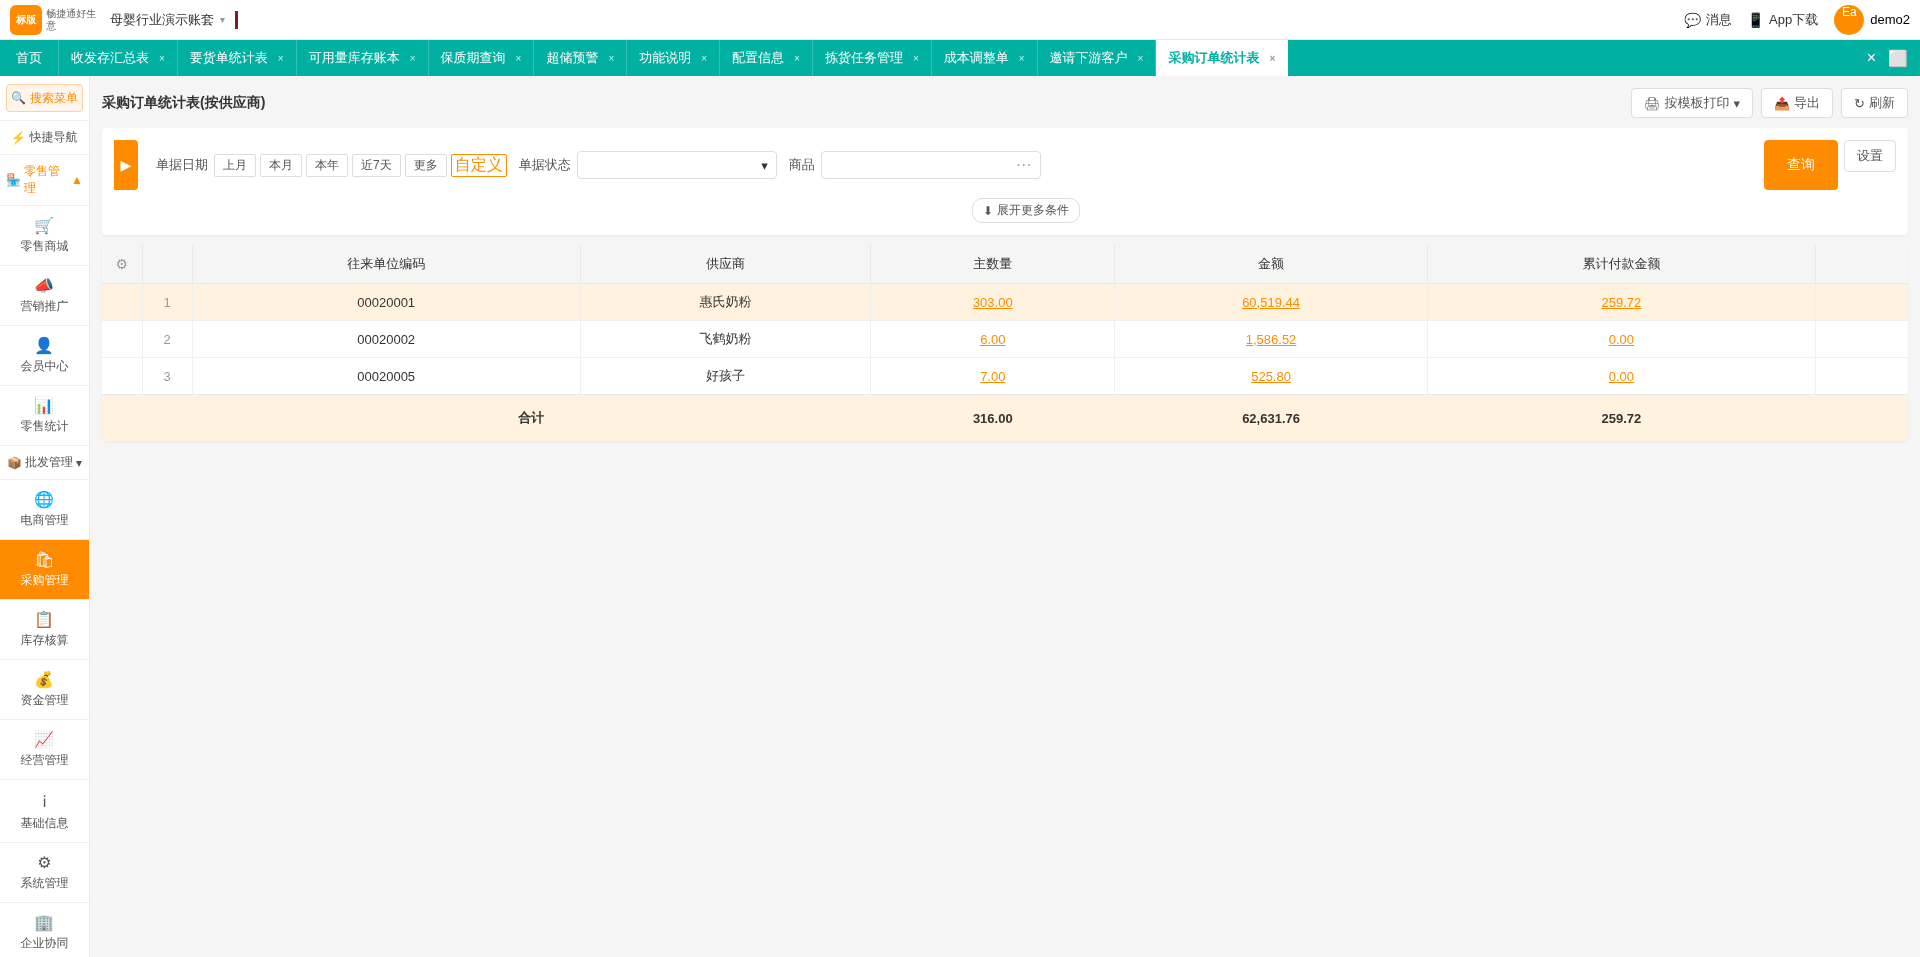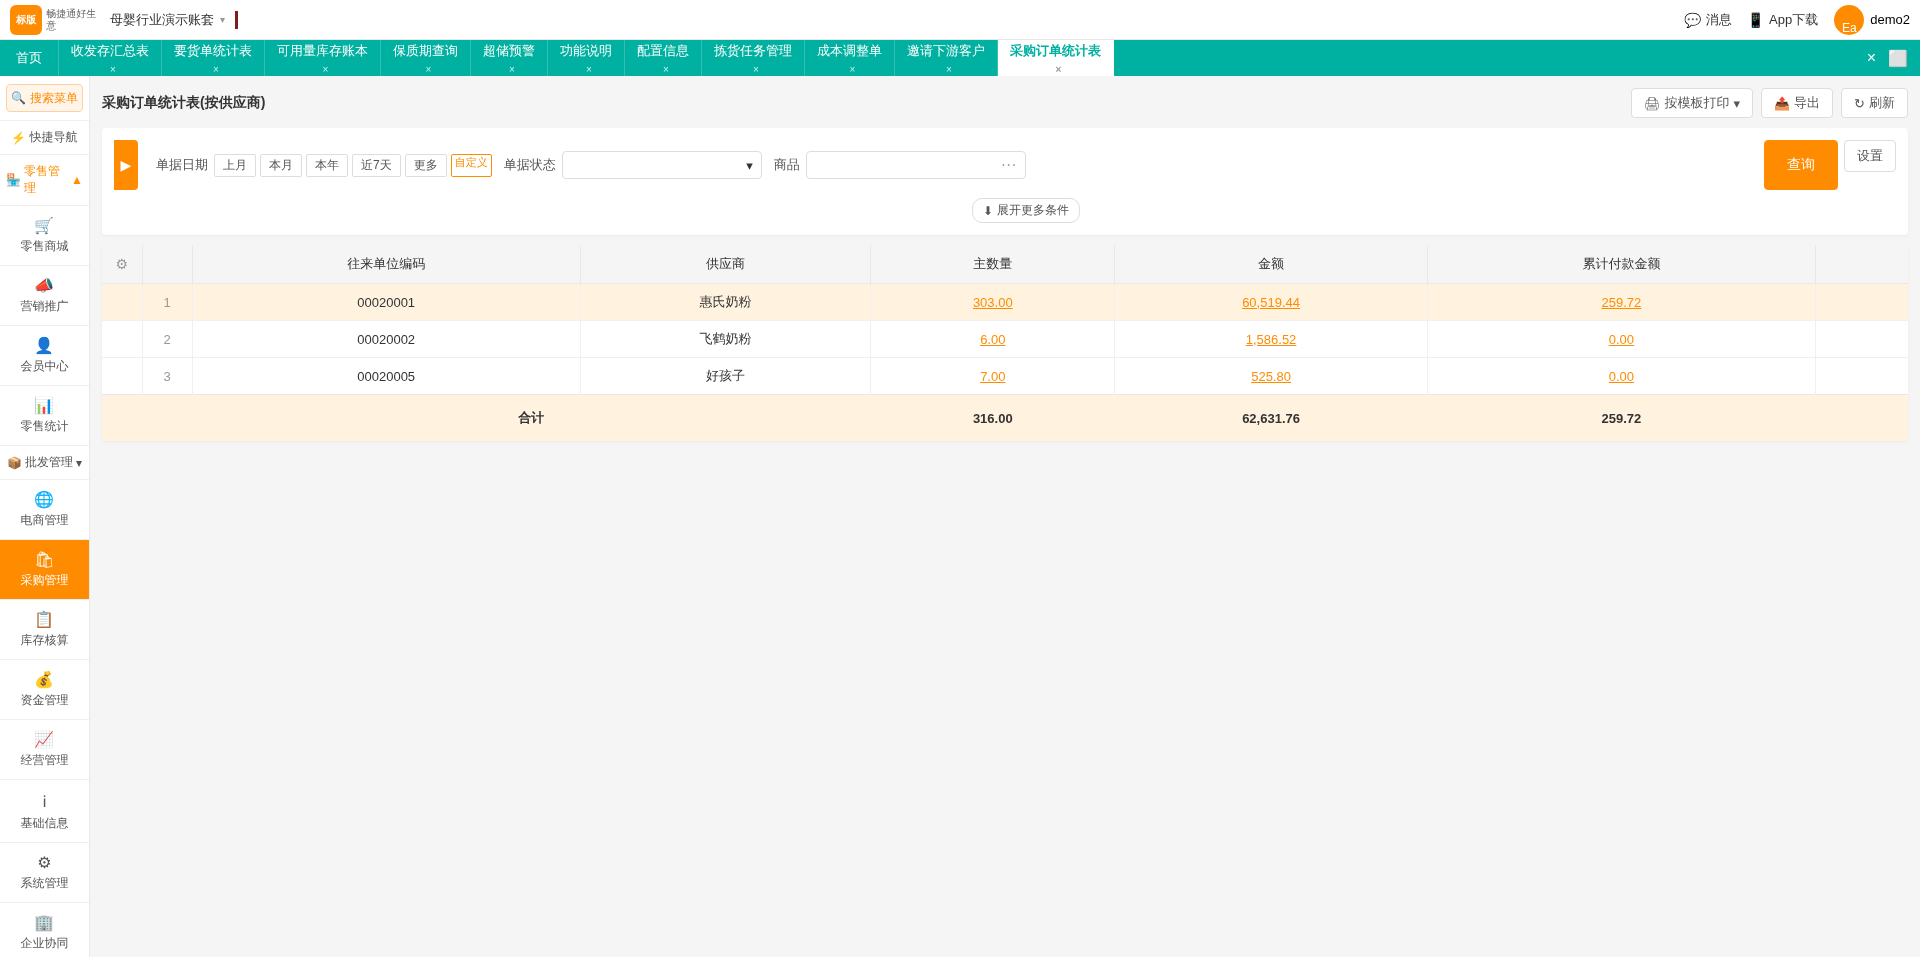--- a/index.html
+++ b/index.html
@@ -43,21 +43,21 @@
       display: flex; align-items: center; gap: 4px;
       font-size: 13px; color: #333; cursor: pointer;
     }
     .top-btn .icon { color: #666; font-size: 14px; }
     .avatar-area {
       display: flex; align-items: center; gap: 6px; cursor: pointer;
     }
     .avatar-circle {
       width: 30px; height: 30px; border-radius: 50%;
       background: #ff8c00;
-      display: flex; align-items: flex-end; justify-content: center;
+      display: flex; align-items: flex-start; justify-content: center;
       color: #fff; font-size: 12px;
     }
 
     
     .nav-tabs-bar {
       height: 36px;
       background: #00b0a0;
       display: flex;
       align-items: center;
       overflow: hidden;
@@ -285,24 +285,24 @@
     }
 
     
     ::-webkit-scrollbar { width: 6px; height: 6px; }
     ::-webkit-scrollbar-track { background: #f1f1f1; }
     ::-webkit-scrollbar-thumb { background: #ccc; border-radius: 3px; }
 
     .filter-dots { color: #999; cursor: pointer; font-size: 16px; margin-left: 4px; }
 
     .tab-with-close {
-      display: flex; align-items: center; gap: 4px; flex-direction: column;
-    }
-
-    .more-label { color: #ff8c00; font-size: 11px; border: 1px solid #ff8c00; border-radius: 2px; padding: 0 3px; }
+      display: flex; align-items: center; gap: 4px;
+    }
+
+    .more-label { color: #ff8c00; font-size: 16px; border: 1px solid #ff8c00; border-radius: 2px; padding: 0 3px; }
   </style>
 </head>
 <body>
 
 <div class="top-bar">
   <div class="logo-area">
     <div class="logo-icon">
       <span>标版</span>
     </div>
     <div class="logo-text">畅捷通好生意</div>

